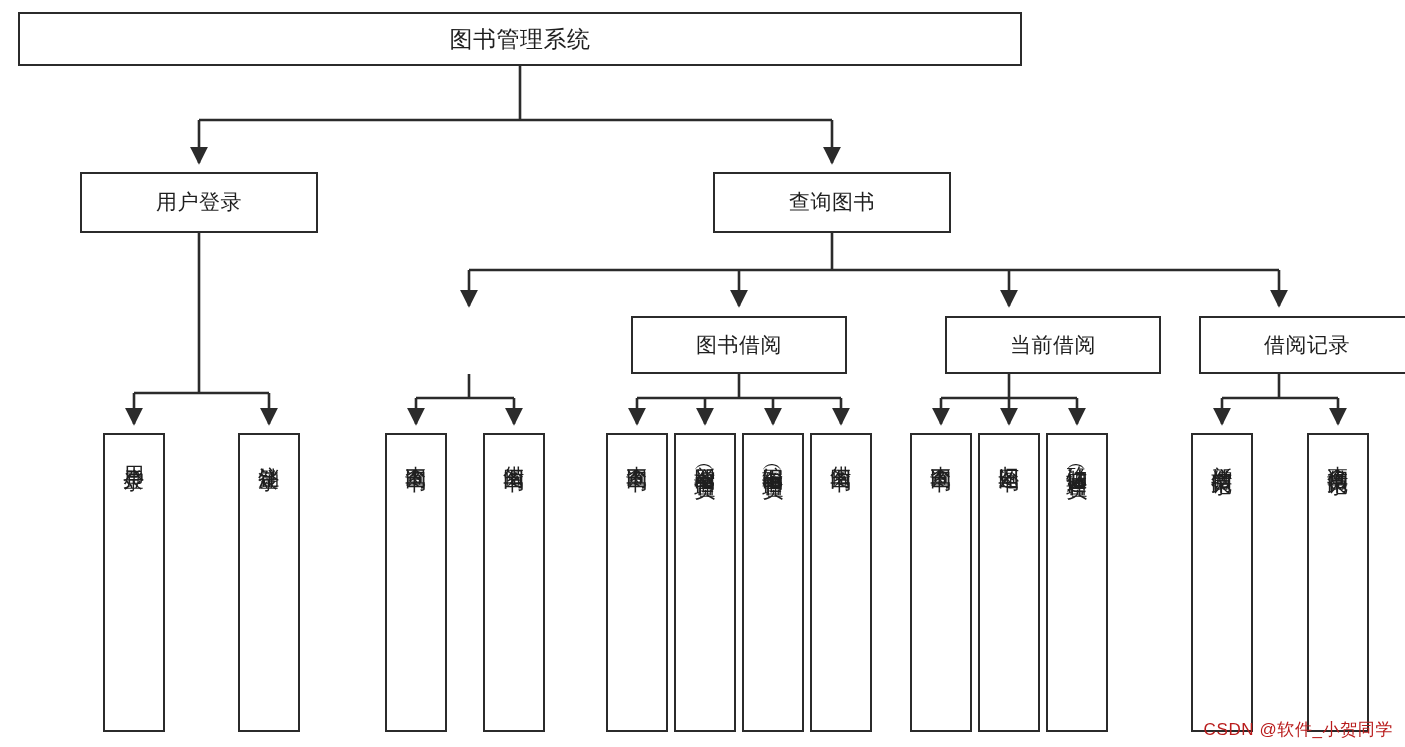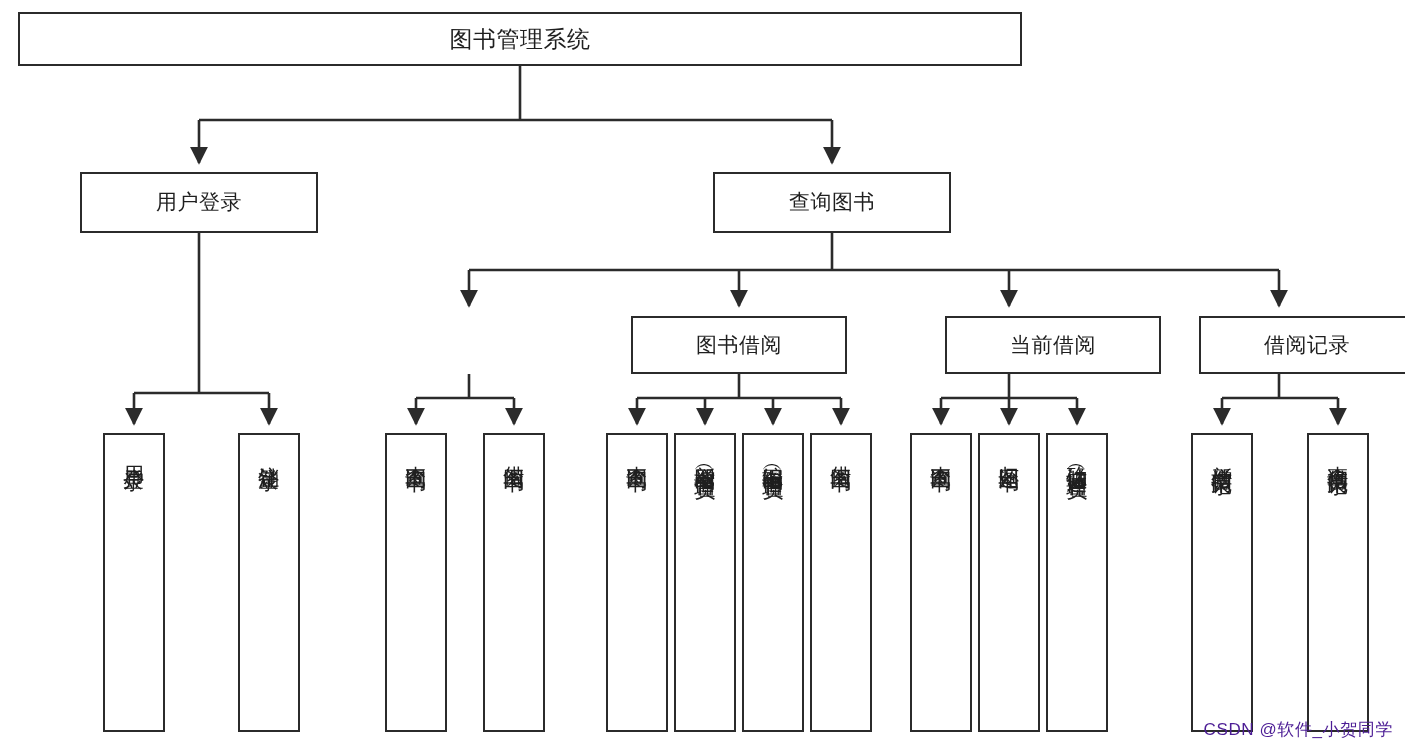--- a/index.html
+++ b/index.html
@@ -65,21 +65,21 @@
     letter-spacing: 2px;
     white-space: nowrap;
     height: auto;
   }
   
   #watermark {
     position: absolute;
     right: 12px;
     bottom: 6px;
     font-size: 17px;
-    color: #4c1d95;
+    color: #b91c1c;
     letter-spacing: 0.6px;
     z-index: 5;
     user-select: none;
     white-space: nowrap;
   }
 </style>
 </head>
 <body>
 
 <div id="diagram-root">

